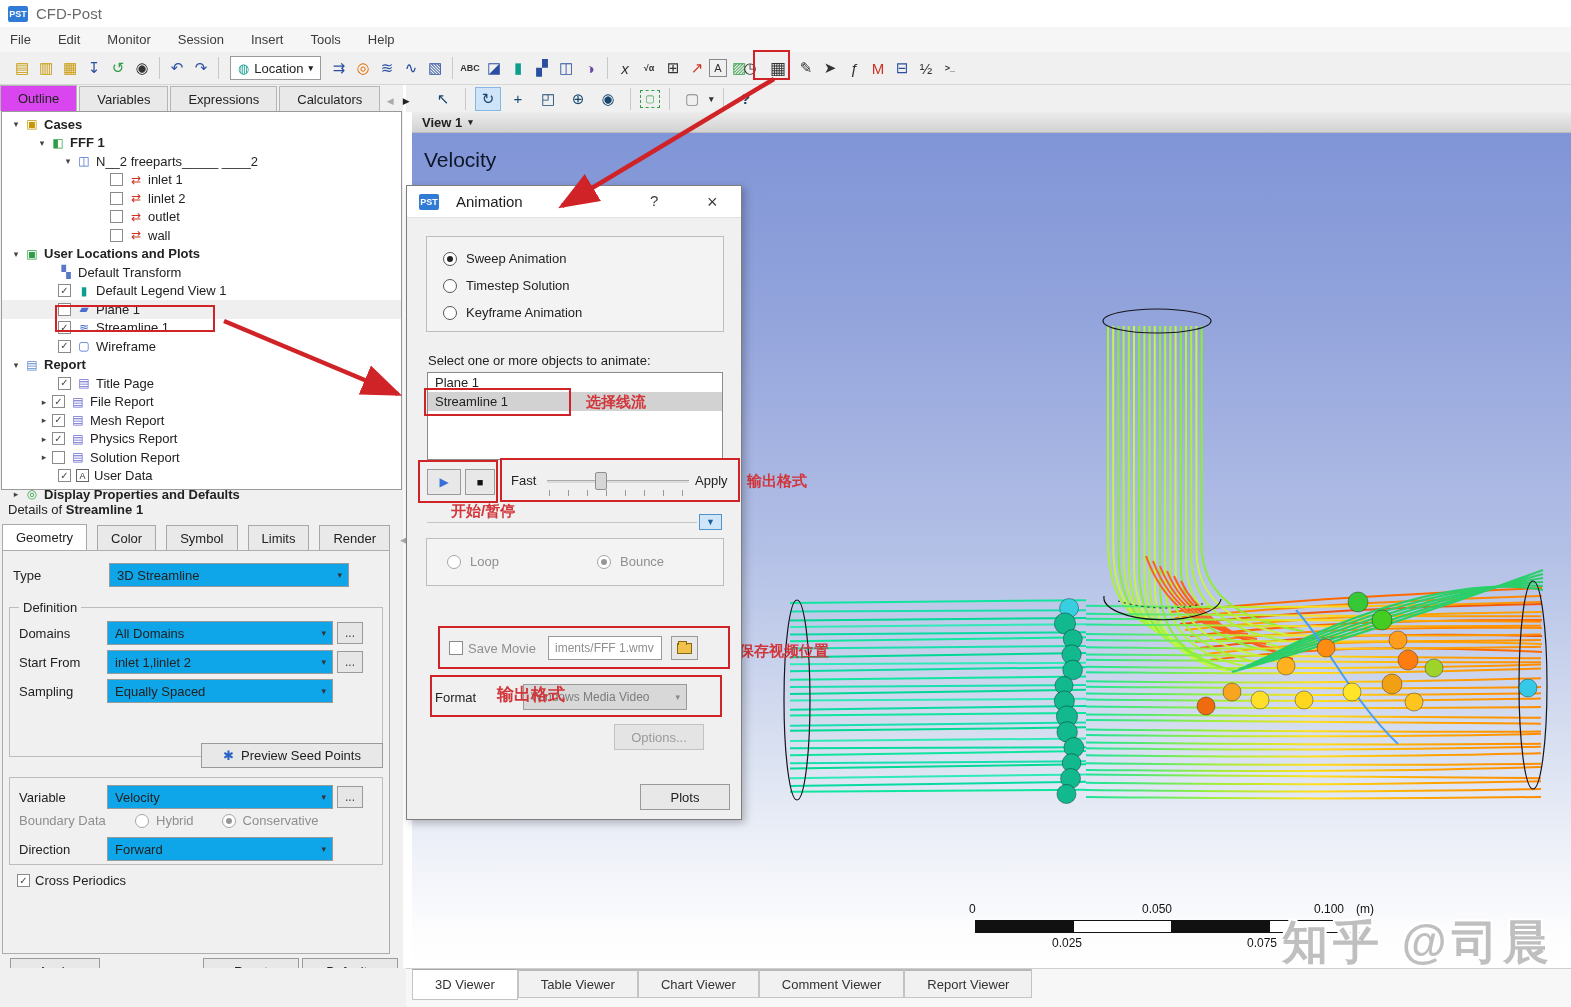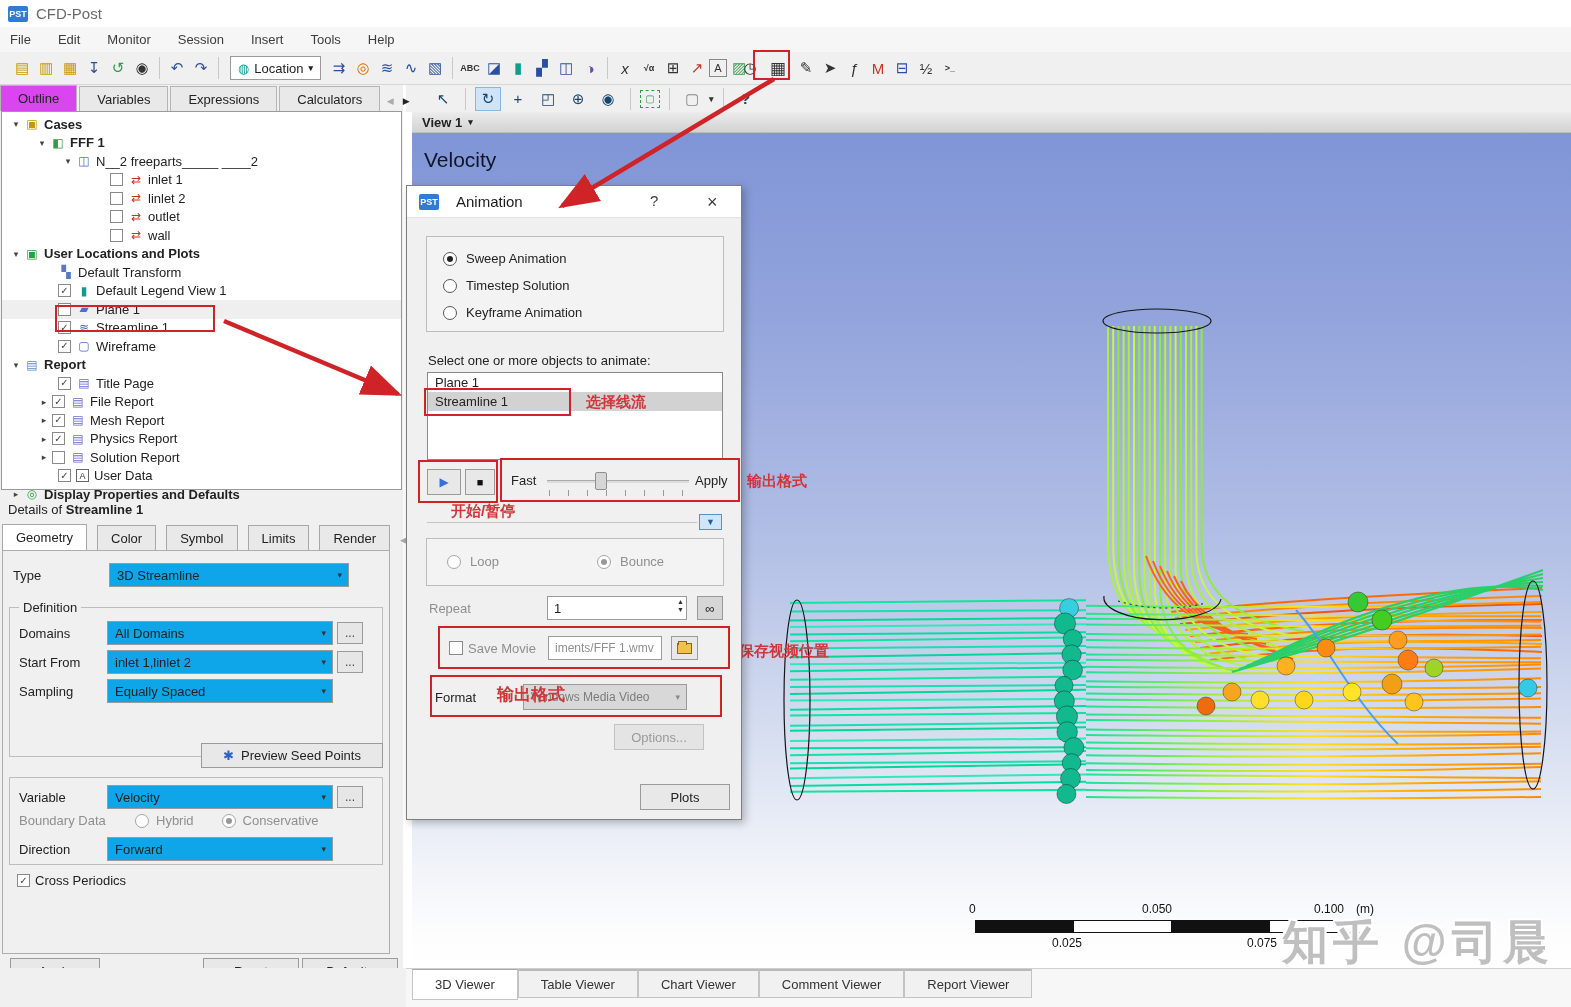--- a/index.html
+++ b/index.html
@@ -632,31 +632,20 @@
   <div class="gbox" style="left:19px;top:352px;width:298px;height:48px;background:#f3f3f3"></div>
   <div class="frow" style="left:40px;top:368px">
     <span class="radio dis"></span>
     <span class="lbl graylbl" style="margin-left:9px">Loop</span>
   </div>
   <div class="frow" style="left:190px;top:368px">
     <span class="radio dis sel"></span>
     <span class="lbl graylbl" style="margin-left:9px">Bounce</span>
   </div>
 
-  <div class="frow" style="left:22px;top:410px">
-    <span class="lbl graylbl" style="width:118px">Repeat</span>
-    <div class="spin" style="width:140px;height:24px">
-      <span>1</span>
-      <span class="spinarr">
-          <span>▲</span>
-          <span>▼</span>
-        </span>
-    </div>
-    <div class="btn" style="width:26px;height:24px;margin-left:10px;background:#d6d6d6">∞</div>
-  </div>
 
   <div class="redbox" style="left:31px;top:440px;width:292px;height:43px"></div>
   <div class="frow" style="left:42px;top:450px">
     <span class="cb" style="width:14px;height:14px"></span>
     <span class="lbl graylbl" style="width:80px">Save Movie</span>
     <div class="spin" style="width:114px;height:24px;color:#8f8f8f;font-size:12px;overflow:hidden">
       <span>iments/FFF 1.wmv</span>
     </div>
     <div class="btn" style="width:27px;height:24px;margin-left:9px">
       <span class="folderic"></span>

